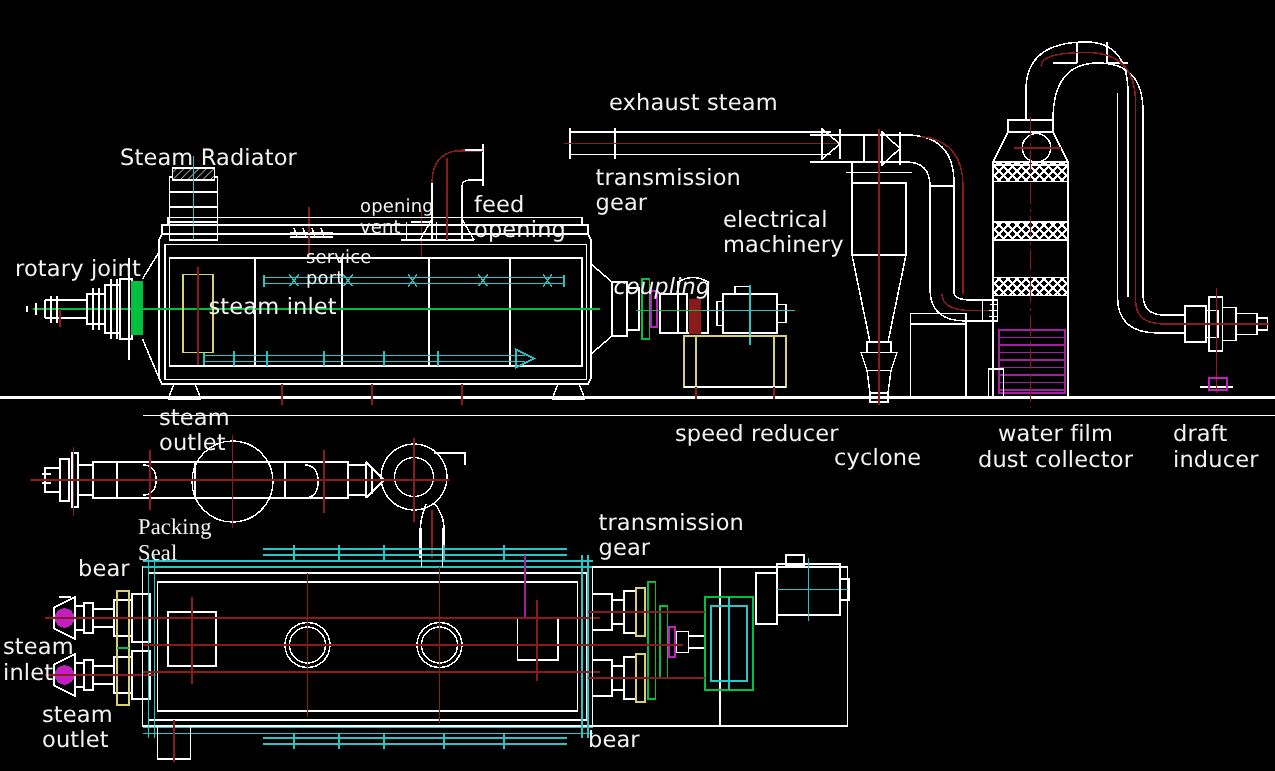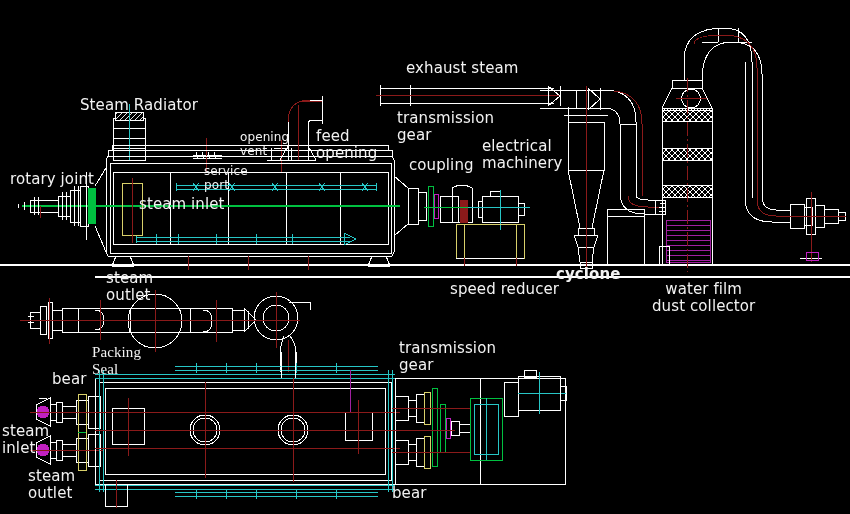--- a/index.html
+++ b/index.html
@@ -482,27 +482,29 @@
   <div class="lbl sm" style="left:240px;top:130px;">opening
 vent</div>
   <div class="lbl" style="left:139px;top:196px;">steam inlet</div>
   <div class="lbl" style="left:316px;top:128px;">feed
 opening</div>
   <div class="lbl" style="left:406px;top:60px;">exhaust steam</div>
   <div class="lbl" style="left:397px;top:110px;">transmission
 gear</div>
   <div class="lbl" style="left:482px;top:138px;">electrical
 machinery</div>
-  <div class="lbl" style="left:409px;top:157px;">coupling</div>
+  <div class="lbl" style="left:409px;top:183px;font-style:italic;">coupling</div>
   <div class="lbl" style="left:106px;top:270px;">steam
 outlet</div>
   <div class="lbl" style="left:418px;top:281px;margin-left:32px;">speed reducer</div>
-  <div class="lbl" style="left:556px;top:266px;font-weight:bold;">cyclone</div>
+  <div class="lbl" style="left:556px;top:297px;">cyclone</div>
   <div class="lbl" style="left:652px;top:281px;text-align:center;">water film
 dust collector</div>
+  <div class="lbl" style="left:782px;top:281px;">draft
+inducer</div>
 
   <div class="lbl" style="left:92px; top:344px;font-family:Liberation Serif, serif;">Packing
 Seal</div>
   <div class="lbl" style="left:52px; top:371px;">bear</div>
   <div class="lbl" style="left:2px;  top:423px;">steam
 inlet</div>
   <div class="lbl" style="left:28px; top:468px;">steam
 outlet</div>
   <div class="lbl" style="left:399px;top:340px;">transmission
 gear</div>

